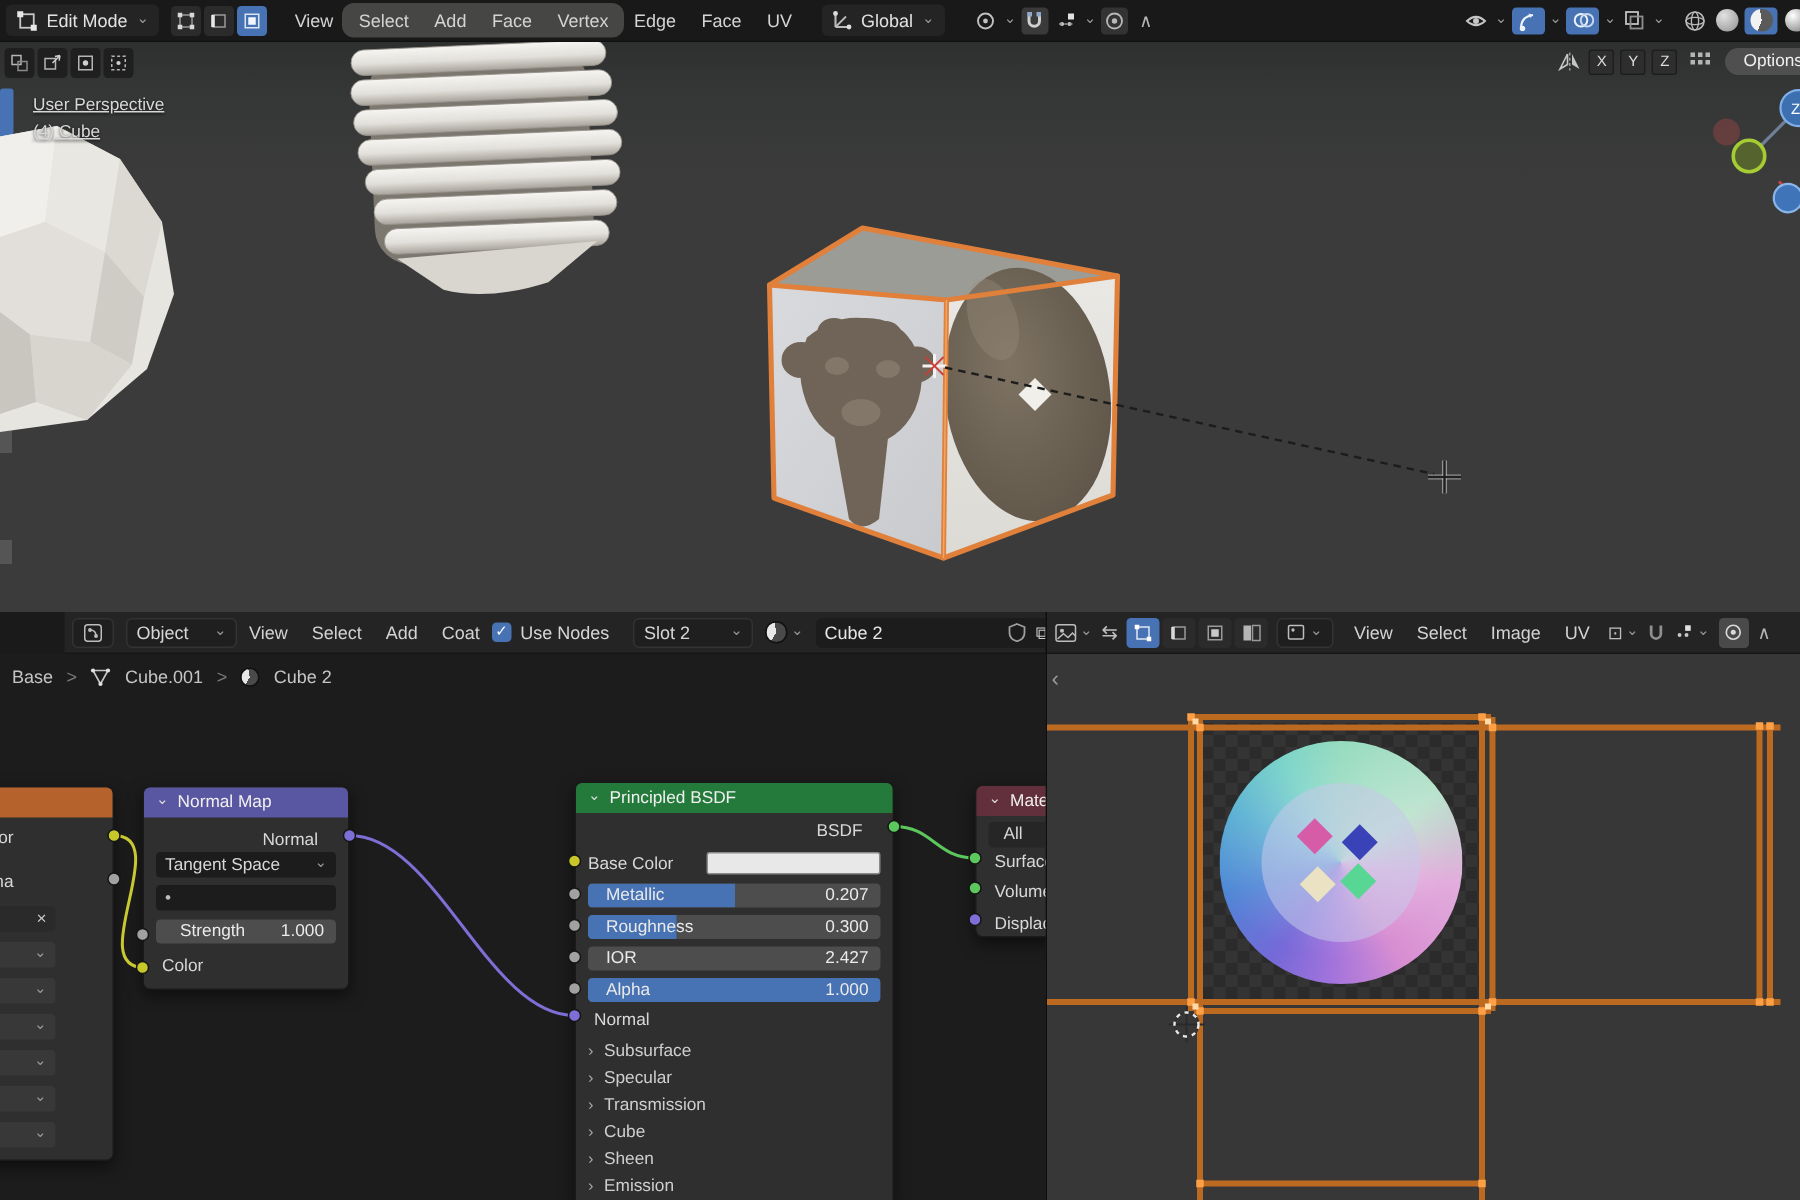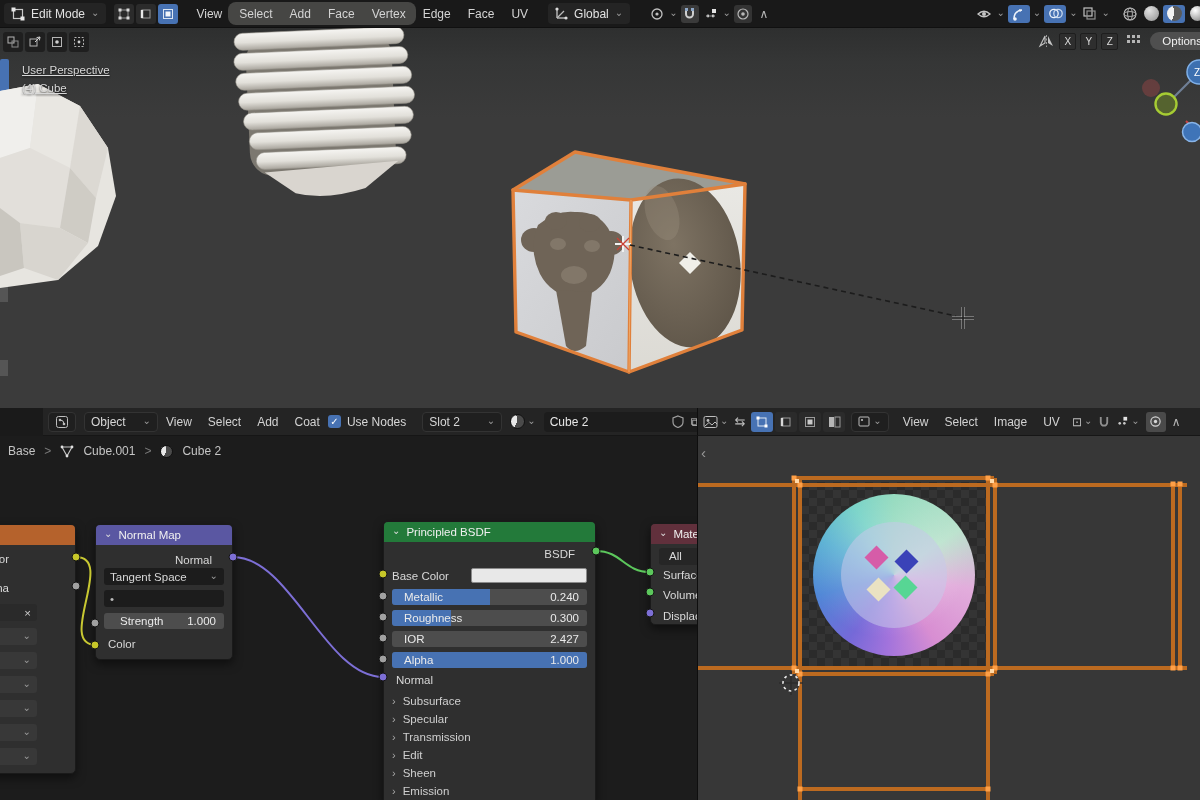--- a/index.html
+++ b/index.html
@@ -643,21 +643,21 @@
         <span>BSDF</span>
       </div>
       <div class="nrow" style="margin-top:5px;justify-content:space-between">
         <span>Base Color</span>
         <div style="width:116px;height:15px;background:#e8e8e8;border:1px solid #8a8a8a;border-radius:2px"></div>
       </div>
       <div class="nrow" style="margin-top:5px;height:16px">
         <div class="nslider">
           <div class="fill" style="width: 50%;"></div>
           <span class="lab">Metallic</span>
-          <span class="val">0.240</span>
+          <span class="val">0.207</span>
         </div>
       </div>
       <div class="nrow" style="margin-top:5px;height:16px">
         <div class="nslider">
           <div class="fill" style="width: 30%;"></div>
           <span class="lab">Roughness</span>
           <span class="val">0.300</span>
         </div>
       </div>
       <div class="nrow" style="margin-top:5px;height:16px">
@@ -684,21 +684,21 @@
       <div class="sect-row">
         <span class="chev-r">›</span>
         <span>Specular</span>
       </div>
       <div class="sect-row">
         <span class="chev-r">›</span>
         <span>Transmission</span>
       </div>
       <div class="sect-row">
         <span class="chev-r">›</span>
-        <span>Edit</span>
+        <span>Cube</span>
       </div>
       <div class="sect-row">
         <span class="chev-r">›</span>
         <span>Sheen</span>
       </div>
       <div class="sect-row">
         <span class="chev-r">›</span>
         <span>Emission</span>
       </div>
     </div>

